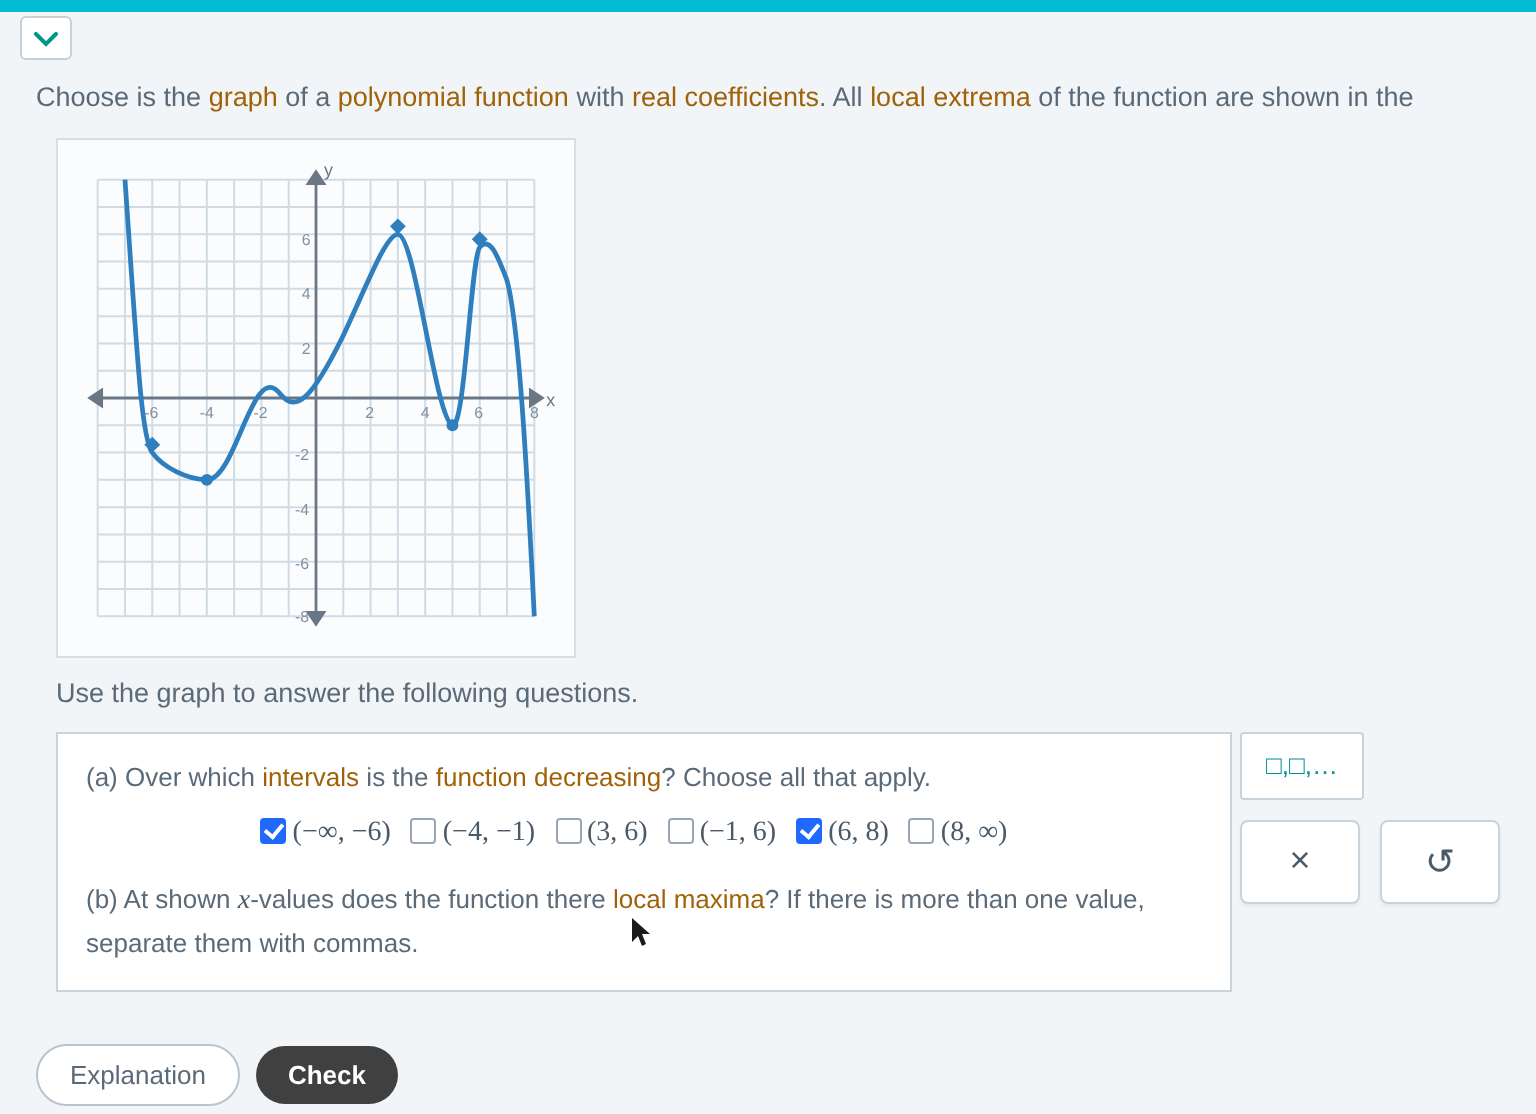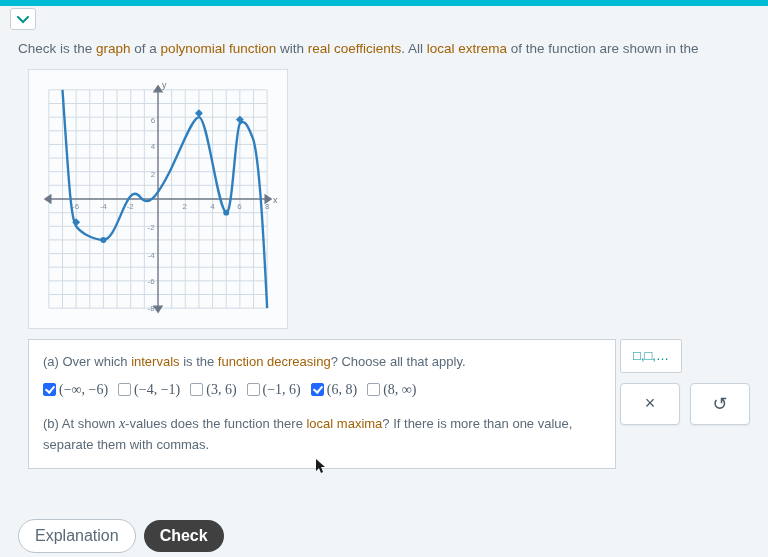--- a/index.html
+++ b/index.html
@@ -52,21 +52,21 @@
   .panel-row { display: flex; gap: 4px; margin-left: 10px; margin-right: 4px; }
   .q-panel {
     flex: 1;
     border: 1px solid #c9d3db;
     background: #fff;
     padding: 12px 14px;
     font-size: 13px;
     color: #5a6a78;
     line-height: 1.6;
   }
-  .opts { margin-top: 6px; }
+  .opts { margin-top: 6px; text-align: center; }
   .opt { display: inline-block; margin-right: 10px; white-space: nowrap; color: #4a5a68;}
   .cb {
     display: inline-block; width: 13px; height: 13px;
     border: 1px solid #9aa7b3; border-radius: 2px;
     vertical-align: -2px; margin-right: 3px;
     background: #fff;
     cursor: pointer;
   }
   .cb.checked { background: #1f69ff; border-color: #1f69ff; position: relative; }
   .cb.checked::after {
@@ -95,21 +95,21 @@
     display:flex; align-items:center; justify-content:center;
     font-size: 18px; color: #4a5a68;
     cursor: pointer;
     box-shadow: 0 1px 2px rgba(0,0,0,0.06);
   }
   .footer {
     position: absolute; bottom: 4px; left: 18px;
     display: flex; gap: 8px; align-items: center;
   }
   .pill {
-    padding: 7px 16px; border-radius: 18px; font-size: 16px;
+    padding: 7px 16px; border-radius: 18px; font-size: 13px;
     cursor: pointer;
   }
   .pill.outline { background:#fff; border:1px solid #b9c4cd; color:#5a6a78; }
   .pill.solid { background:#404040; color:#fff; font-weight:600; border:none;}
   .cursor-arrow {
     position:absolute; left: 315px; top: 458px;
     font-size: 13px; color:#1a1a1a;
   }
 </style>
 </head>
@@ -120,21 +120,21 @@
   <span>
     <svg width="12" height="8" viewBox="0 0 12 8">
         <path d="M1 1 L6 6 L11 1" stroke="#009688" stroke-width="2" fill="none" stroke-linecap="round"></path>
       </svg>
   </span>
 </div>
 
 <div class="content">
 
   <p class="intro">
-    <span>Check is the </span><span class="link">graph</span><span> of a </span><span class="link">polynomial function</span><span> with </span><span class="link">real</span><span> </span><span class="link">coefficients</span><span>. All </span><span class="link">local extrema</span><span> of the function are shown in the</span>
+    <span>Choose is the </span><span class="link">graph</span><span> of a </span><span class="link">polynomial function</span><span> with </span><span class="link">real</span><span> </span><span class="link">coefficients</span><span>. All </span><span class="link">local extrema</span><span> of the function are shown in the</span>
   </p>
 
   <div class="graph-frame">
     <svg viewBox="0 0 260 260">
       <g stroke="#d0dbe4" stroke-width="1">
         <line x1="20" y1="20" x2="20" y2="240"></line>
           <line x1="33.75" y1="20" x2="33.75" y2="240"></line>
           <line x1="47.5" y1="20" x2="47.5" y2="240"></line>
           <line x1="61.25" y1="20" x2="61.25" y2="240"></line>
           <line x1="75" y1="20" x2="75" y2="240"></line>
@@ -205,20 +205,21 @@
       <g fill="#2f7fbf">
         <path d="M47.5 157.5 l-4 -4 l4 -4 l4 4 z"></path>
         <circle cx="75" cy="171.25" r="3"></circle>
         <path d="M171.25 47.5 l-4 -4 l4 -4 l4 4 z"></path>
         <circle cx="198.75" cy="143.75" r="3"></circle>
         <path d="M212.5 54 l-4 -4 l4 -4 l4 4 z"></path>
       </g>
     </svg>
   </div>
 
+  <p class="subhead">Use the graph to answer the following questions.</p>
 
   <div class="panel-row">
     <div class="q-panel">
       <div>
         <span>(a) Over which </span><span class="link">intervals</span><span> is the </span><span class="link">function</span><span> </span><span class="link">decreasing</span><span>? Choose all that apply.</span>
       </div>
       <div class="opts" id="opts"><span class="opt"><span class="cb checked"></span><span class="math">(−∞, −6)</span></span><span class="opt"><span class="cb"></span><span class="math">(−4, −1)</span></span><span class="opt"><span class="cb"></span><span class="math">(3, 6)</span></span><span class="opt"><span class="cb"></span><span class="math">(−1, 6)</span></span><span class="opt"><span class="cb checked"></span><span class="math">(6, 8)</span></span><span class="opt"><span class="cb"></span><span class="math">(8, ∞)</span></span></div>
       <div class="partb">
         <span>(b) At shown </span><span class="math" style="font-style:italic">x</span><span>-values does the function there </span><span class="link">local maxima</span><span>? If there is more than one value, separate them with commas.</span>
       </div>

